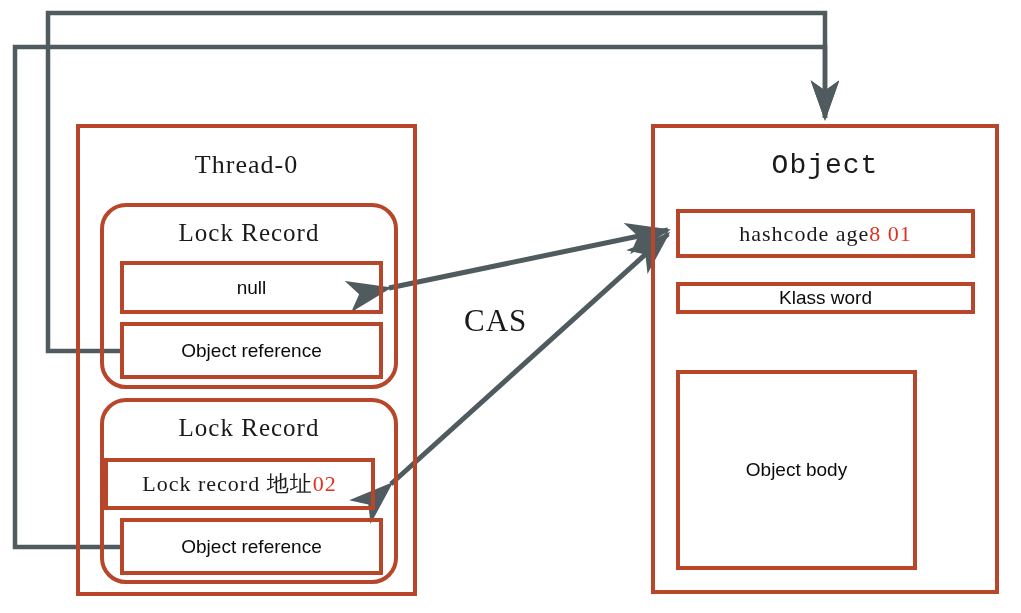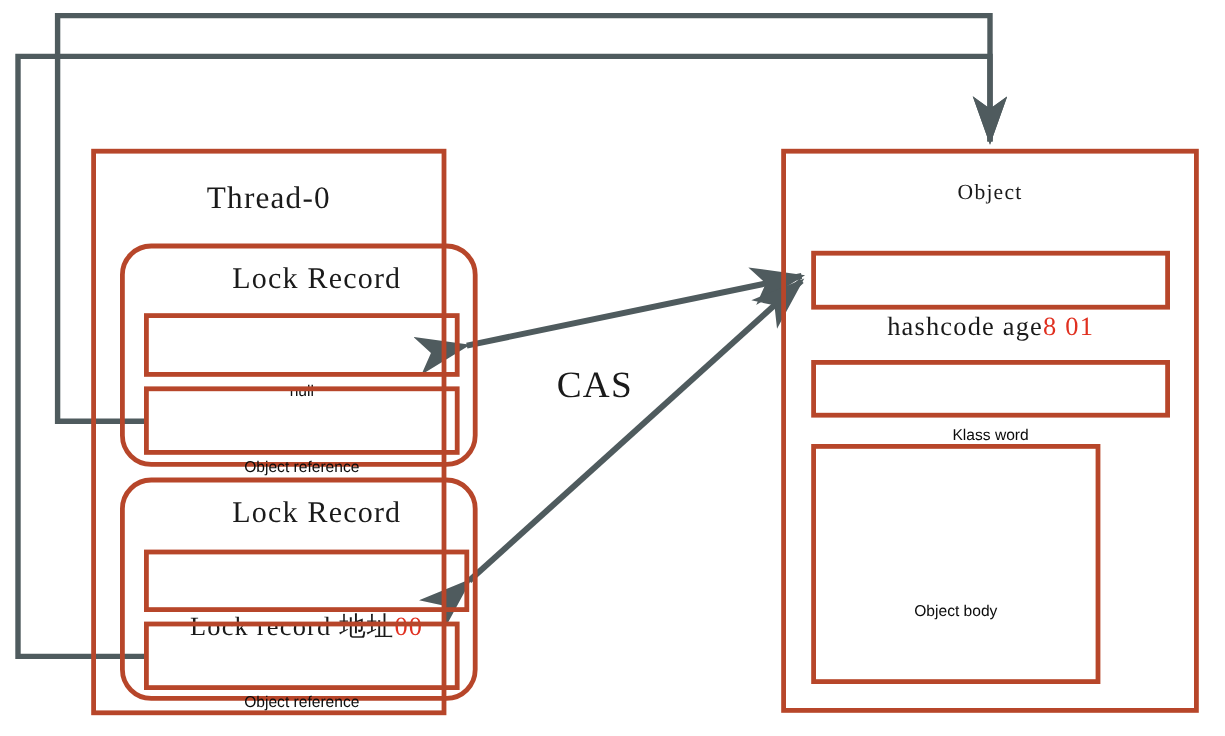--- a/index.html
+++ b/index.html
@@ -3,32 +3,32 @@
 <meta charset="utf-8">
 <style>
   html,body{margin:0;padding:0;background:#ffffff;}
   body{width:1021px;height:613px;position:relative;overflow:hidden;
        font-family:"Liberation Sans",sans-serif;}
   #stage{position:absolute;left:0;top:0;width:1021px;height:613px;}
 
   
   .obox{position:absolute;box-sizing:border-box;background:transparent;}
   .outer{border:4px solid var(--red);}
-  .rounded{border:4px solid var(--red);border-radius:26px;padding-left:15px;}
+  .rounded{border:4px solid var(--red);border-radius:26px;}
   .inner{border:4px solid var(--red);}
 
   .title{position:absolute;width:100%;text-align:center;
          font-family:"Liberation Serif",serif;color:#1a1a1a;}
   .t-thread{font-size:26px;letter-spacing:1px;}
   .t-lock{font-size:25px;letter-spacing:1px;}
-  .t-object{font-size:18px;letter-spacing:1px;}
+  .t-object{font-size:28px;letter-spacing:1px;font-family:Liberation Mono, monospace;}
 
   .cellwrap{position:absolute;display:flex;align-items:center;
-            justify-content:center;width:100%;height:100%;margin-top:38px;}
-  .sans{font-family:"Liberation Sans",sans-serif;font-size:13px;color:#0b0b0b;}
+            justify-content:center;width:100%;height:100%;}
+  .sans{font-family:"Liberation Sans",sans-serif;font-size:19px;color:#0b0b0b;}
   .serif{font-family:"Liberation Serif",serif;font-size:22px;color:#1a1a1a;
          letter-spacing:1px;}
   .red{color:var(--hex);}
 
   .caslabel{position:absolute;font-family:"Liberation Serif",serif;
             font-size:31px;color:#1a1a1a;letter-spacing:1px;}
 
   svg.lines{position:absolute;left:0;top:0;width:1021px;height:613px;
             pointer-events:none;}
 </style>
@@ -54,21 +54,21 @@
 
     <g>
       <path d="M389,288 L668,230" fill="none" stroke="#4F5B5E" stroke-width="5" marker-start="url(#ah)" marker-end="url(#ah)"></path>
     </g>
 
     <g>
       <path d="M391,484 L668,234" fill="none" stroke="#4F5B5E" stroke-width="5" marker-start="url(#ah)" marker-end="url(#ah)"></path>
     </g>
   </svg>
 
-  <div class="obox outer" style="left:76px;top:124px;width:296px;height:472px;">
+  <div class="obox outer" style="left:76px;top:124px;width:341px;height:472px;">
     <div class="title t-thread" style="top:22px;">Thread-0</div>
   </div>
 
   <div class="obox rounded" style="left:100px;top:203px;width:298px;height:186px;">
     <div class="title t-lock" style="top:12px;">Lock Record</div>
   </div>
 
   <div class="obox inner" style="left:120px;top:261px;width:263px;height:53px;">
     <div class="cellwrap">
       <span class="sans">null</span>
@@ -78,24 +78,24 @@
   <div class="obox inner" style="left:120px;top:322px;width:263px;height:57px;">
     <div class="cellwrap">
       <span class="sans">Object reference</span>
     </div>
   </div>
 
   <div class="obox rounded" style="left:100px;top:398px;width:298px;height:186px;">
     <div class="title t-lock" style="top:12px;">Lock Record</div>
   </div>
 
-  <div class="obox inner" style="left:120px;top:458px;width:271px;height:52px;">
+  <div class="obox inner" style="left:104px;top:458px;width:271px;height:52px;">
     <div class="cellwrap">
       <span class="serif">Lock record 地址 </span>
-        <span class="serif red">00</span>
+        <span class="serif red">02</span>
     </div>
   </div>
 
   <div class="obox inner" style="left:120px;top:518px;width:263px;height:57px;">
     <div class="cellwrap">
       <span class="sans">Object reference</span>
     </div>
   </div>
 
   <div class="caslabel" style="left:464px;top:303px;">CAS</div>
@@ -104,21 +104,21 @@
     <div class="title t-object" style="top:22px;">Object</div>
   </div>
 
   <div class="obox inner" style="left:676px;top:209px;width:299px;height:49px;">
     <div class="cellwrap">
       <span class="serif">hashcode age </span>
         <span class="serif red">8 01</span>
     </div>
   </div>
 
-  <div class="obox inner" style="left:676px;top:300px;width:299px;height:48px;">
+  <div class="obox inner" style="left:676px;top:282px;width:299px;height:32px;">
     <div class="cellwrap">
       <span class="sans">Klass word</span>
     </div>
   </div>
 
   <div class="obox inner" style="left:676px;top:370px;width:241px;height:200px;">
     <div class="cellwrap">
       <span class="sans">Object body</span>
     </div>
   </div>

